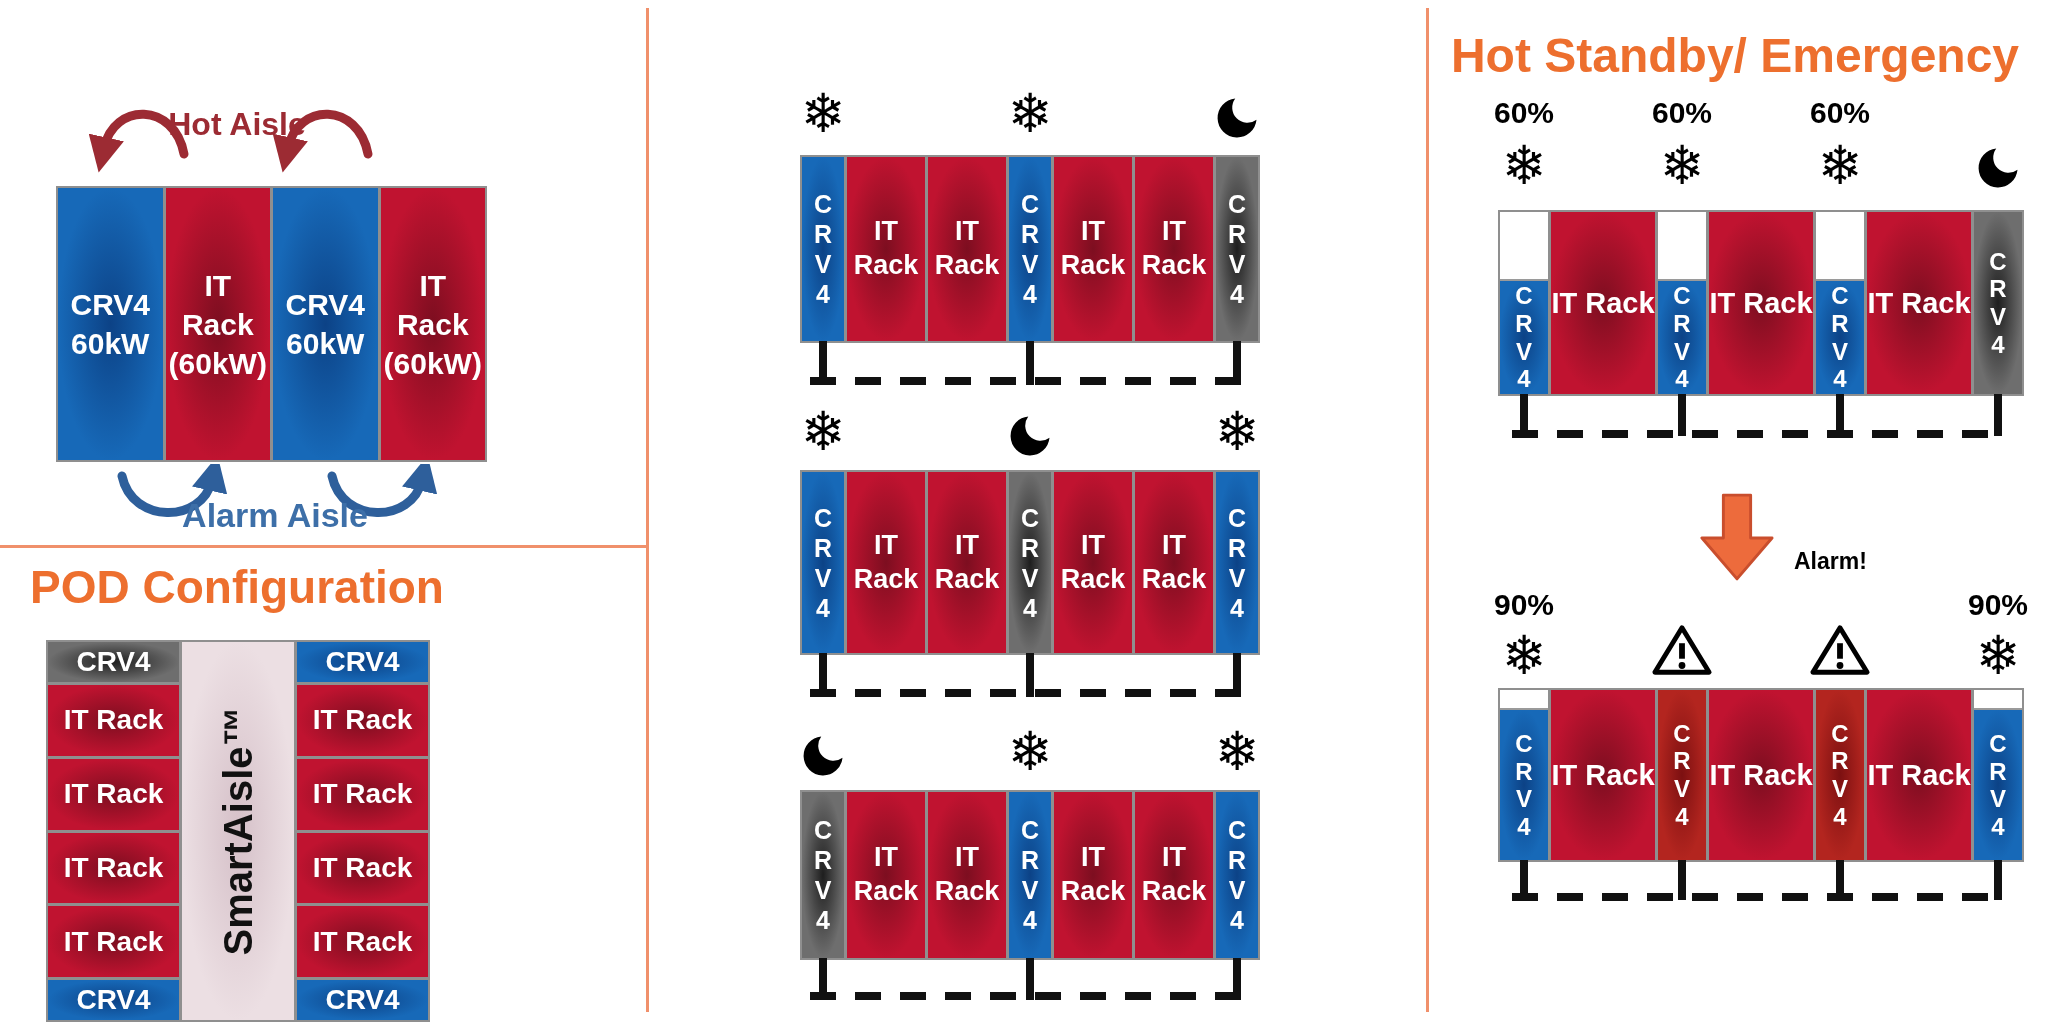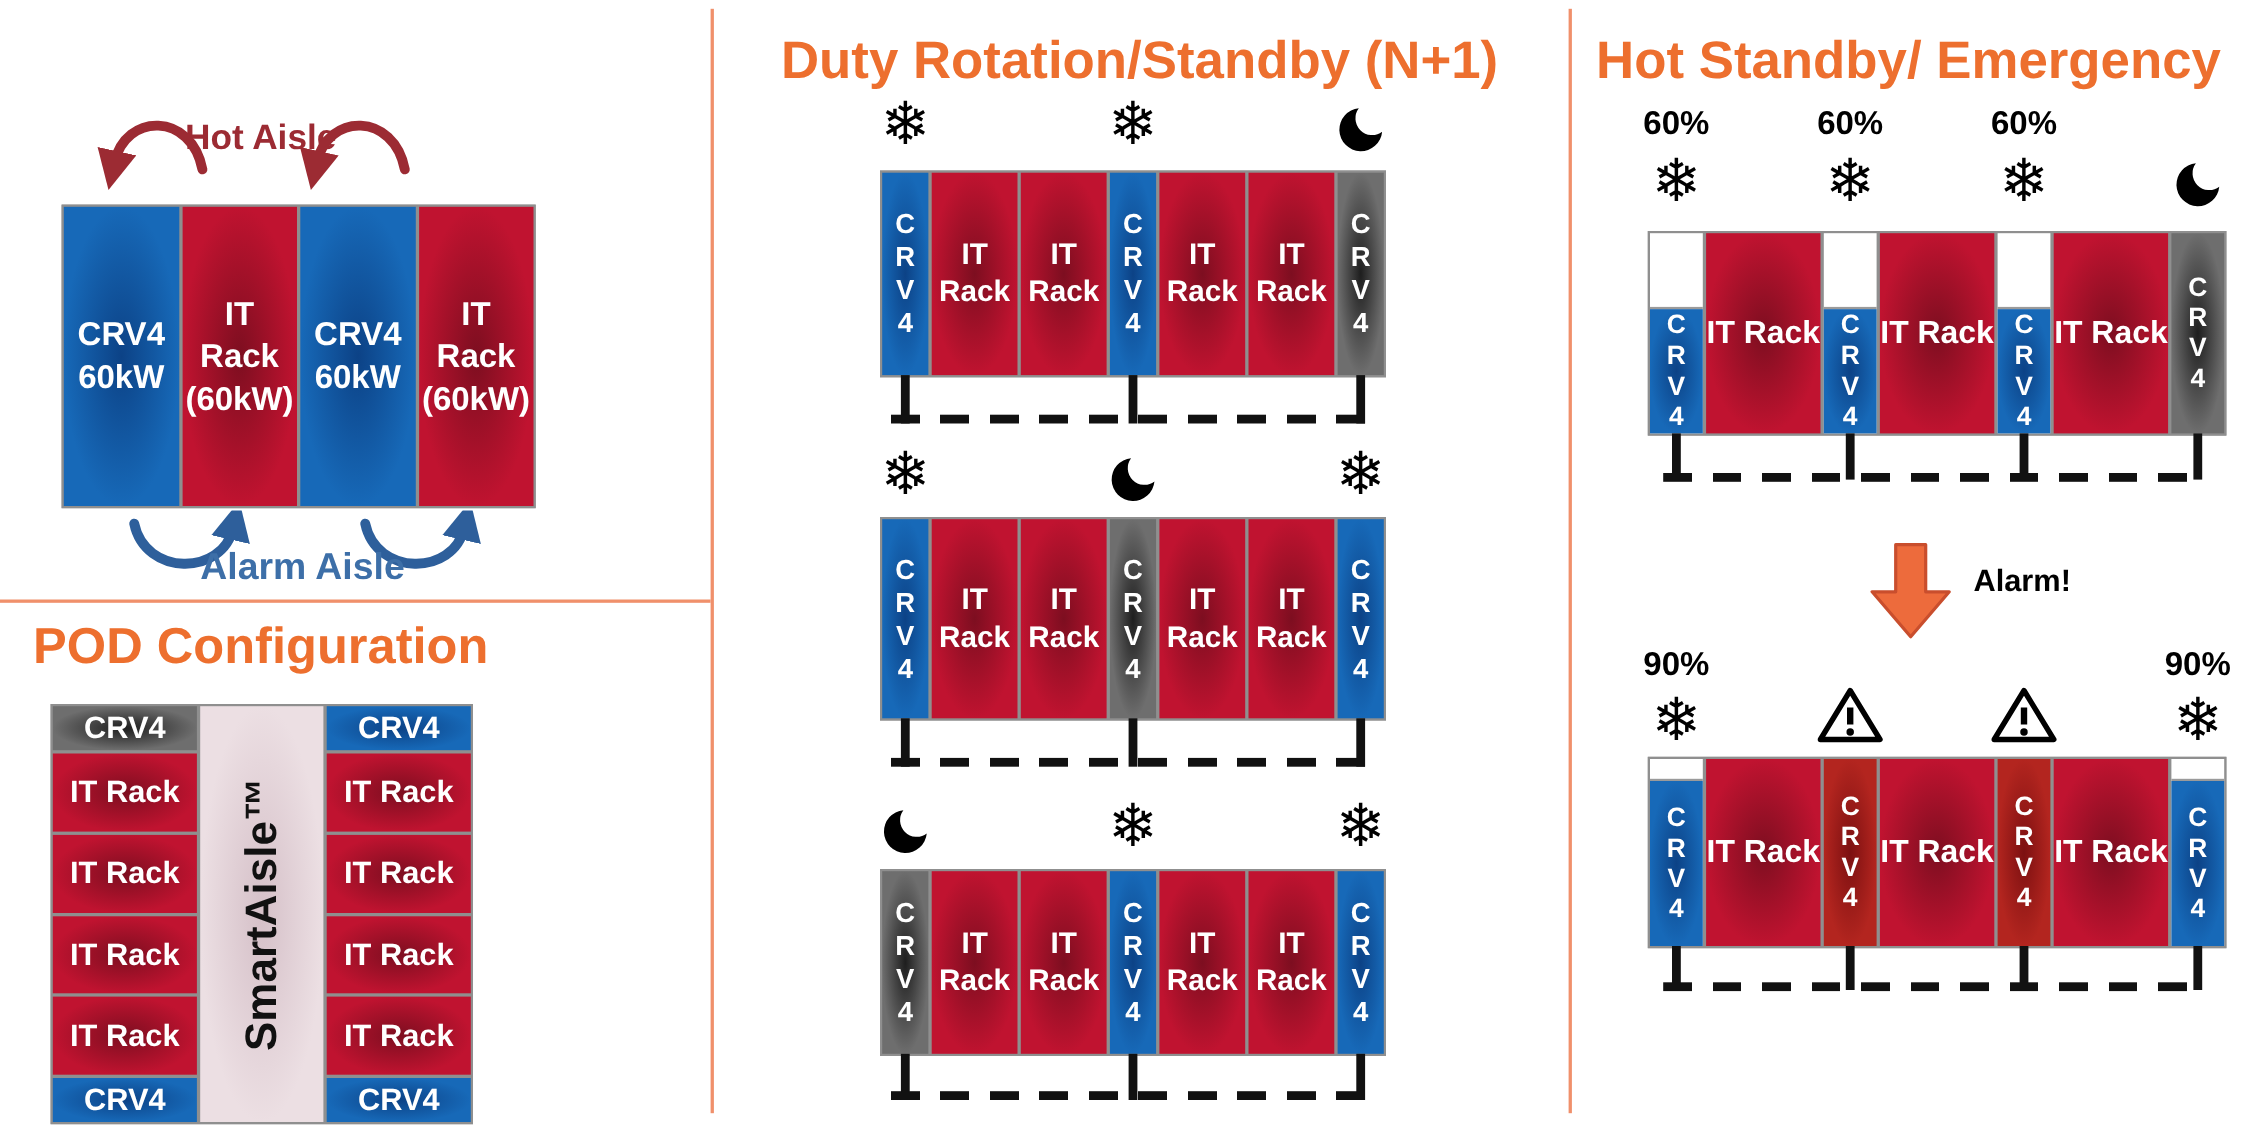--- a/index.html
+++ b/index.html
@@ -28,21 +28,21 @@
   .partial .fill{position:absolute;left:0;right:0;bottom:0;display:flex;align-items:center;justify-content:center;
         border-top:2px solid #9a9a9a;color:#fff;font-weight:bold;white-space:pre-line;font-size:24px;line-height:1.15;}
   
   .stub{position:absolute;width:8px;background:#111;}
   .dash{position:absolute;height:8px;background:repeating-linear-gradient(90deg,#111 0 26px,transparent 26px 45px);}
   .daisy-note{position:absolute;font-size:26px;color:#111;white-space:pre-line;line-height:1.35;}
   
   .snow{position:absolute;font-size:54px;line-height:1;color:#000;width:60px;text-align:center;}
   .micon,.wicon,.aicon{position:absolute;}
   .load{position:absolute;width:100px;text-align:center;font-size:30px;font-weight:bold;color:#000;}
-  .alarm-label{position:absolute;font-size:28px;font-weight:bold;color:#000;}
+  .alarm-label{position:absolute;font-size:23px;font-weight:bold;color:#000;margin-top:36px;}
   
   .pod{position:absolute;display:grid;grid-template-columns:131px 112px 1fr;gap:3px;
        background:#8f8f8f;border:2px solid #8f8f8f;box-sizing:border-box;}
   .pod-col{display:grid;grid-template-rows:40px 1fr 1fr 1fr 1fr 40px;gap:3px;}
   .pod-cell{font-size:28px;}
   .smartaisle{position:relative;}
   .smartaisle span{position:absolute;inset:0;display:flex;align-items:center;justify-content:center;
        transform:rotate(-90deg);font-size:40px;font-weight:bold;color:#111;white-space:nowrap;}
 </style>
 </head>
@@ -110,21 +110,20 @@
         <div class="cell pod-cell g-red"><span>IT Rack</span></div>
         <div class="cell pod-cell g-red"><span>IT Rack</span></div>
         <div class="cell pod-cell g-red"><span>IT Rack</span></div>
         <div class="cell pod-cell g-red"><span>IT Rack</span></div>
         <div class="cell pod-cell g-blue"><span>CRV4</span></div>
       </div>
     </div>
   </div>
 
   <div class="abs" style="inset:0;">
-    <div class="title" style="left:650px;top:30px;width:772px;">Duty Rotation/Standby (N+1)</div>
 
     <span class="snow" style="left:793px;top:86px;">❄</span>
     <span class="snow" style="left:1000px;top:86px;">❄</span>
     <span class="micon" style="left:1211px;top:92px;">
       <svg width="52" height="52" viewBox="0 0 60 60">
           <path d="M52.5 32 A22.5 22.5 0 1 1 28 7.5 A17.5 17.5 0 0 0 52.5 32 Z" fill="#000"></path>
         </svg>
     </span>
 
     <div class="row" style="left:800px;top:155px;height:188px;">

